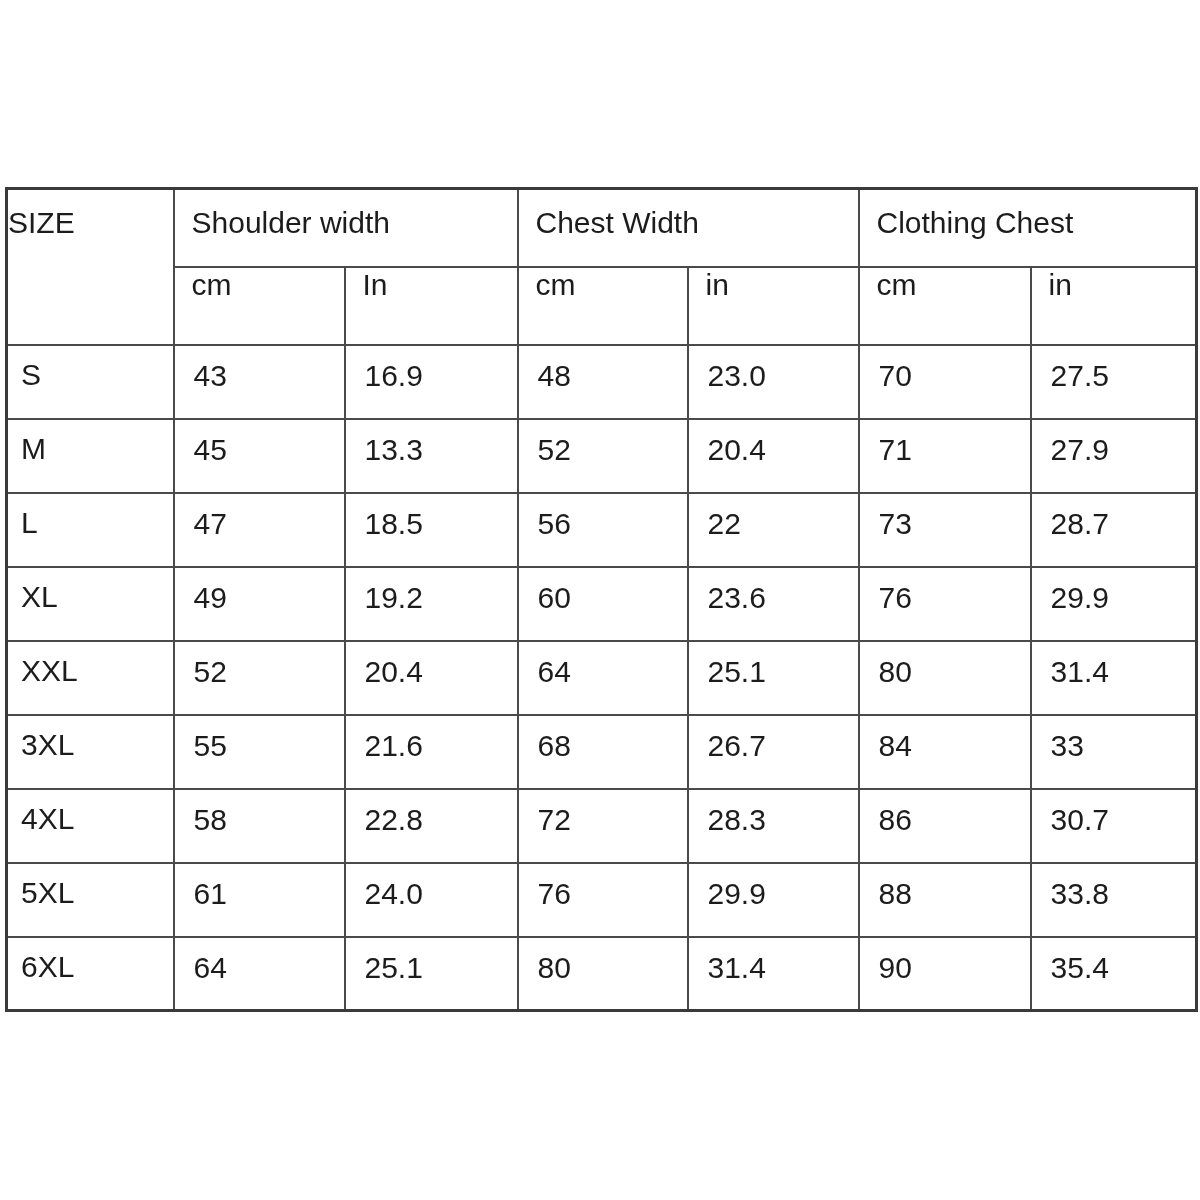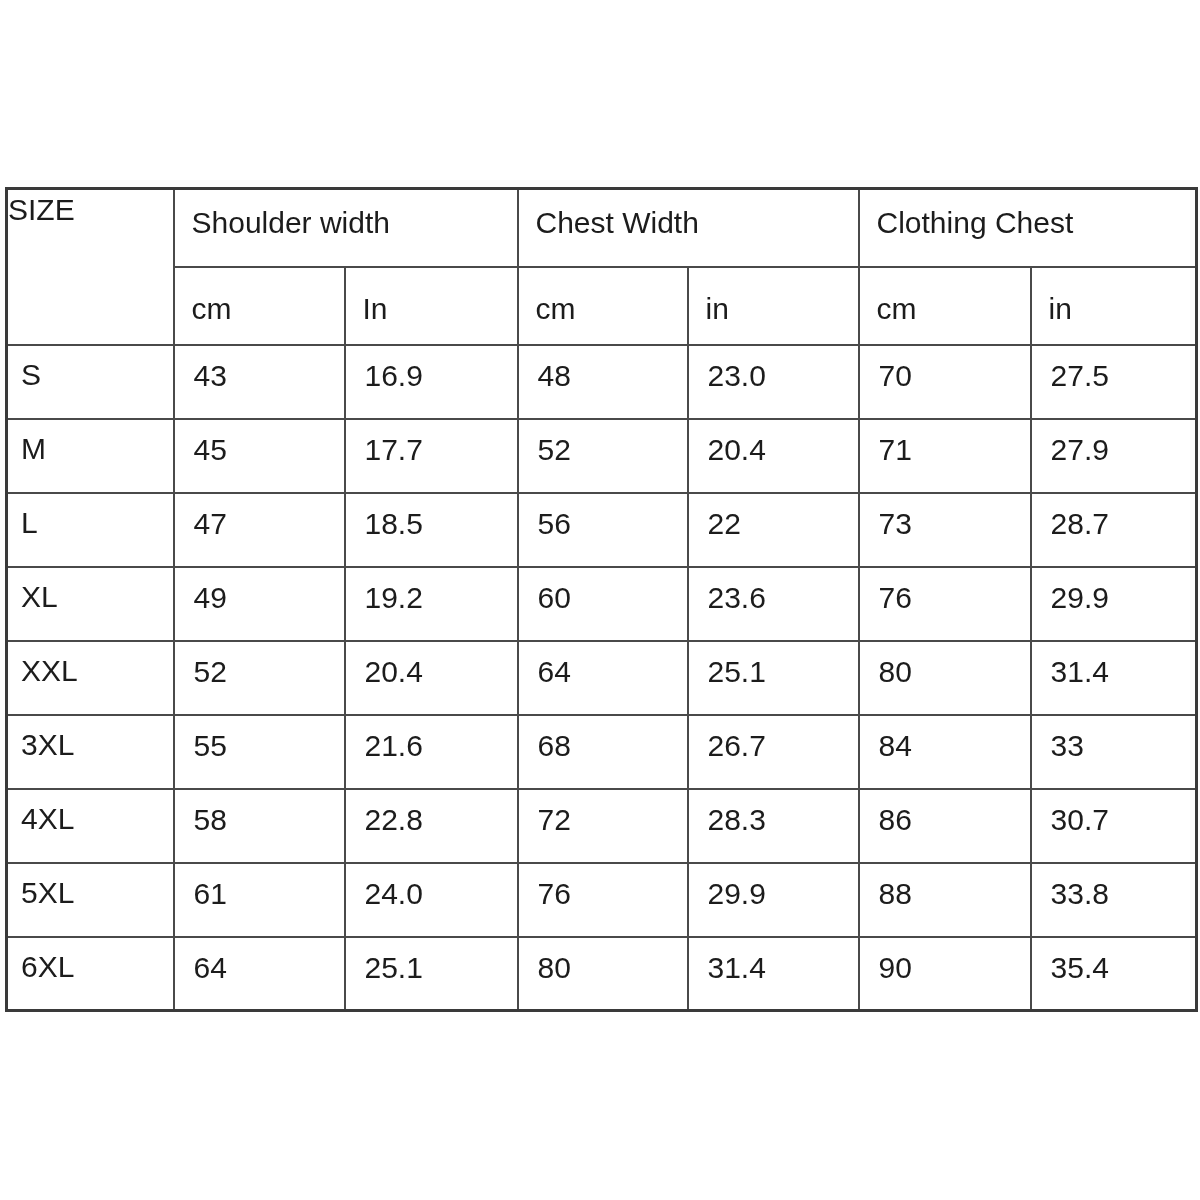--- a/index.html
+++ b/index.html
@@ -36,27 +36,27 @@
     overflow: hidden;
     white-space: nowrap;
   }
   tr.group-row { height: 78px; }
   tr.unit-row  { height: 78px; }
   tbody tr     { height: 74px; }
 
   th.size-head {
     text-align: center;
     vertical-align: middle;
-    padding: 3px 0 18px 0;
+    padding: 16px 0 18px 0;
   }
   th.group-head {
     padding: 16px 6px 0 17px;
   }
   th.unit-head {
-    padding: 24px 6px 0 17px;
+    padding: 0 6px 0 17px;
   }
   th.row-label {
     padding: 12px 6px 0 13px;
   }
   td.val-cell {
     padding: 13px 2px 0 19px;
   }
 </style>
 </head>
 <body>
@@ -94,21 +94,21 @@
           <td class="val-cell">43</td>
           <td class="val-cell">16.9</td>
           <td class="val-cell">48</td>
           <td class="val-cell">23.0</td>
           <td class="val-cell">70</td>
           <td class="val-cell">27.5</td>
         </tr>
         <tr>
           <th class="row-label">M</th>
           <td class="val-cell">45</td>
-          <td class="val-cell">17.7</td>
+          <td class="val-cell">13.3</td>
           <td class="val-cell">52</td>
           <td class="val-cell">20.4</td>
           <td class="val-cell">71</td>
           <td class="val-cell">27.9</td>
         </tr>
         <tr>
           <th class="row-label">L</th>
           <td class="val-cell">47</td>
           <td class="val-cell">18.5</td>
           <td class="val-cell">56</td>

